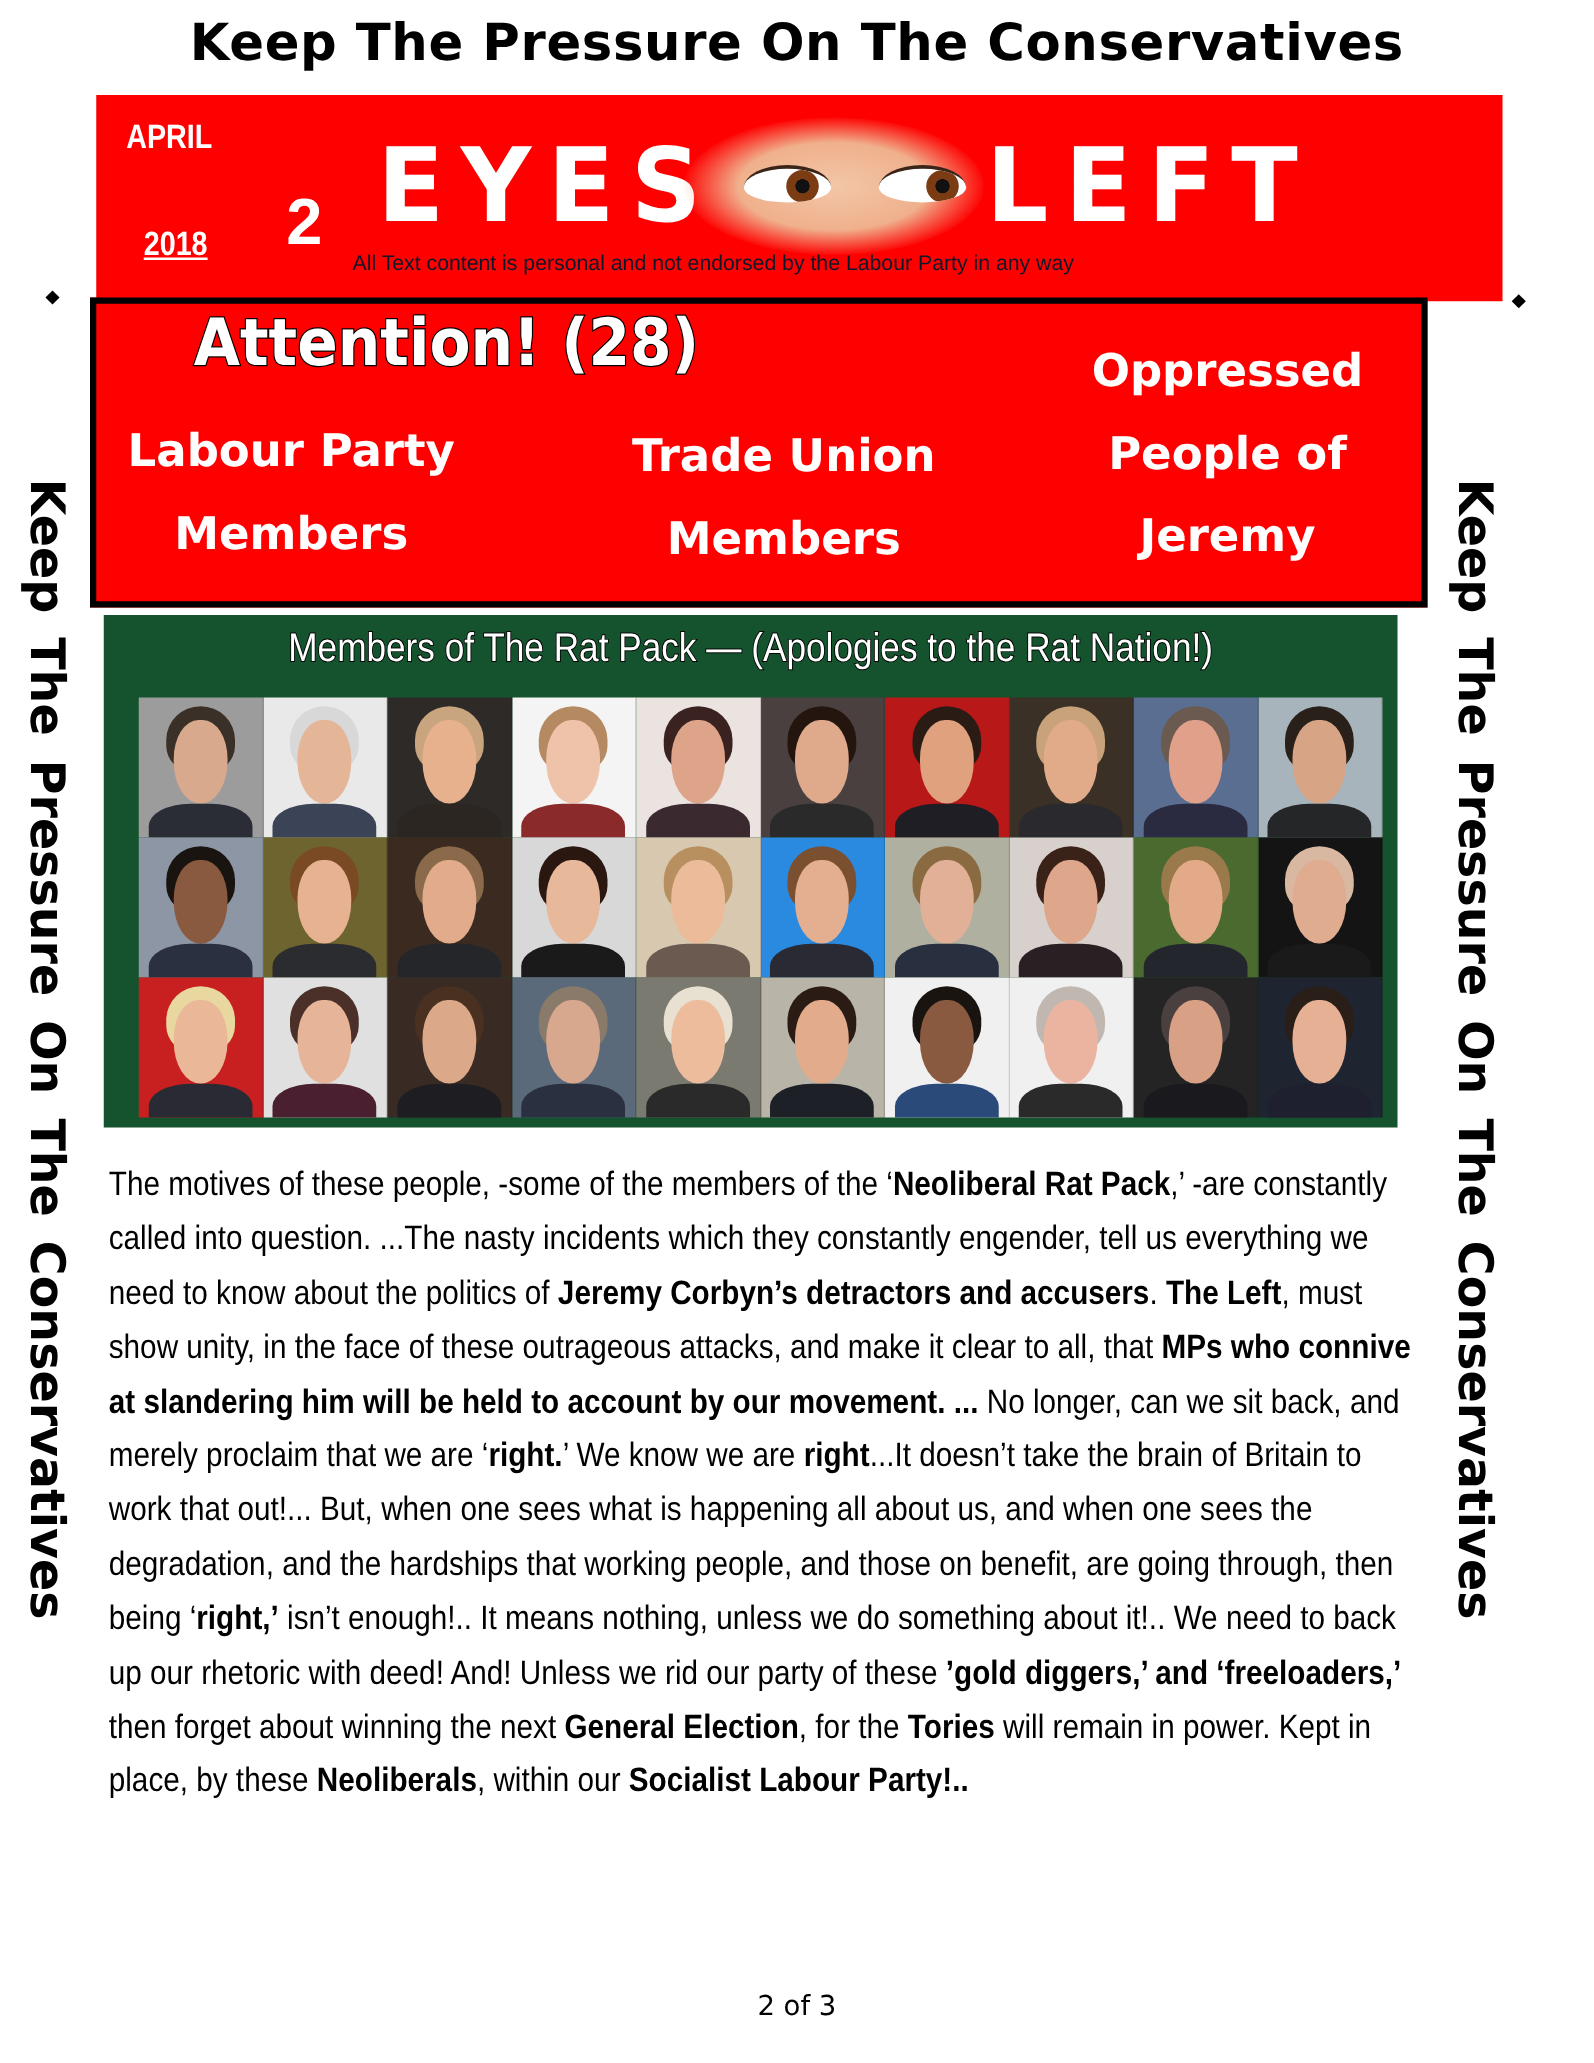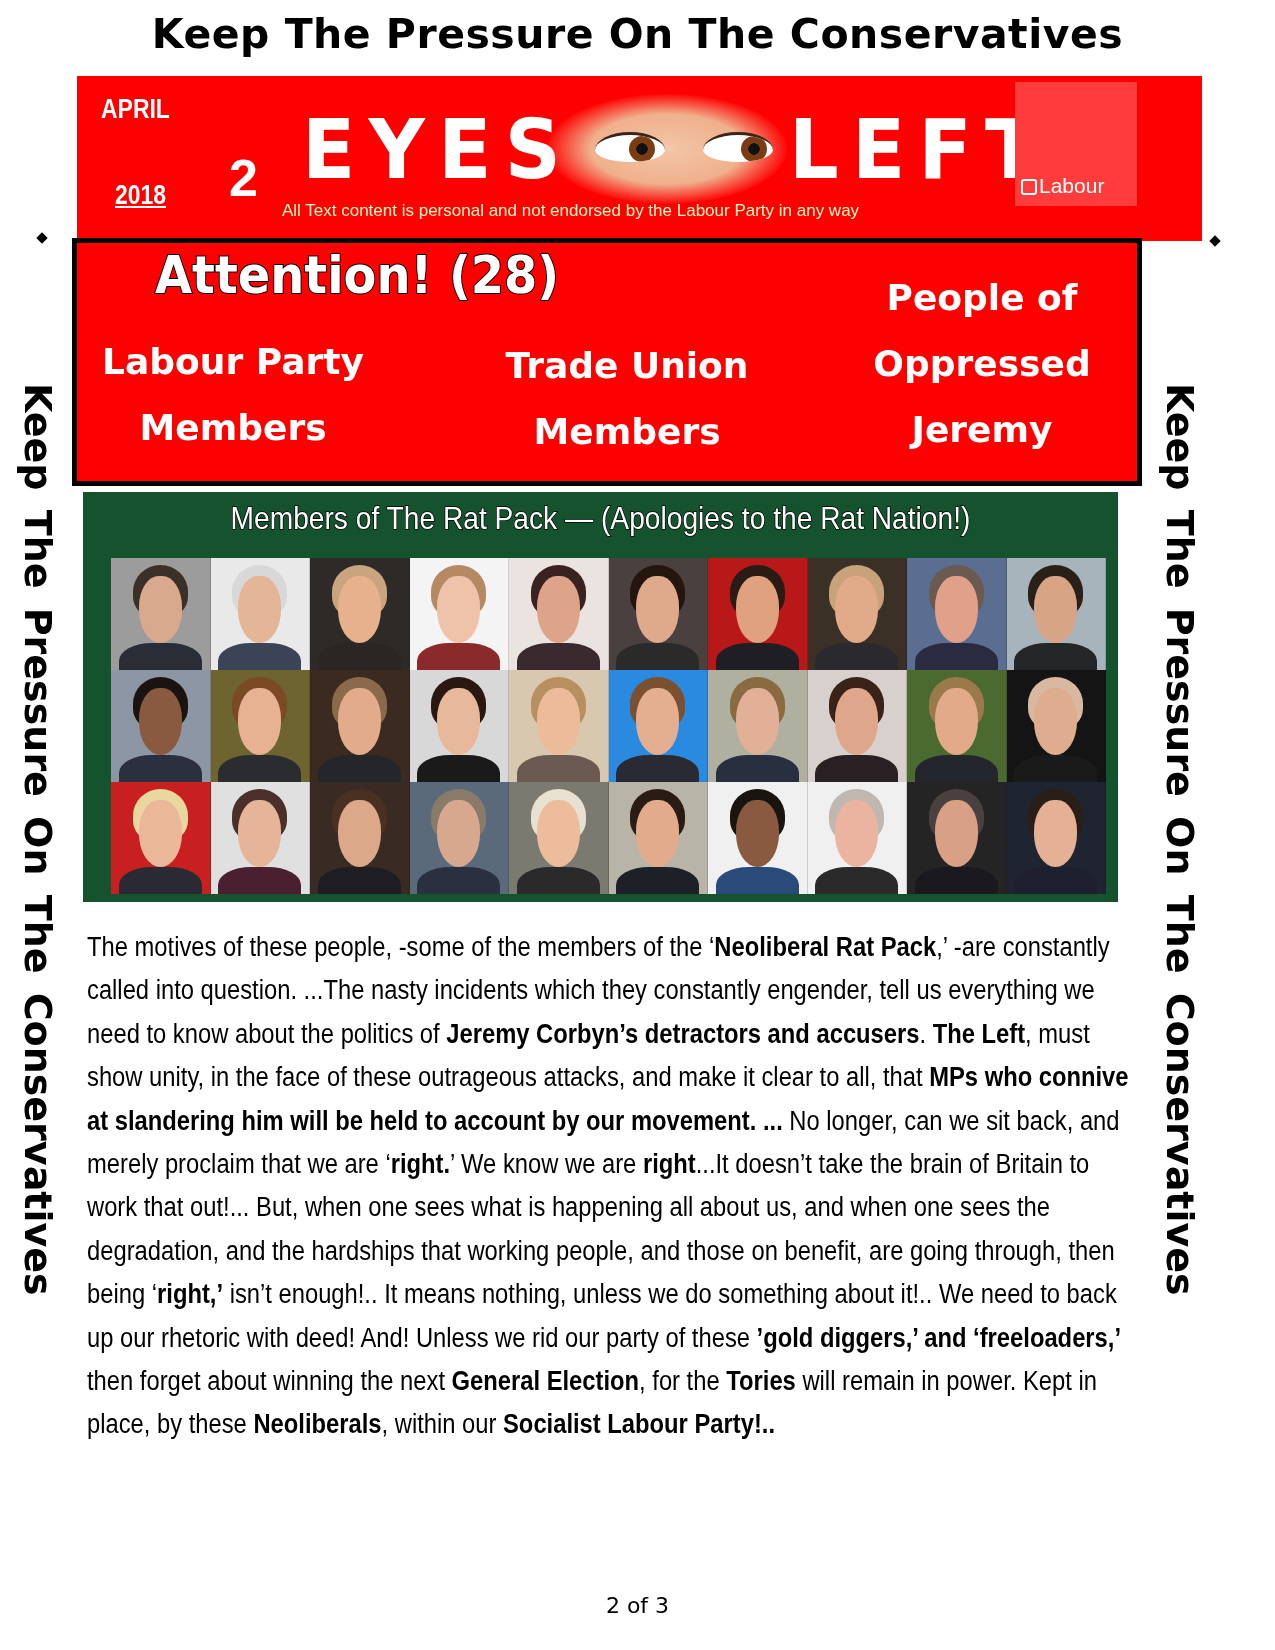--- a/index.html
+++ b/index.html
@@ -32,21 +32,21 @@
   }
   .eye {
     position: absolute; top: 38px; width: 70px; height: 30px; border-radius: 50% 50% 50% 50% / 60% 60% 40% 40%;
     background: #fff; border-top: 3px solid #3b2418; overflow: hidden;
   }
   .eye.l { left: 48px; }
   .eye.r { left: 156px; }
   .iris { position: absolute; top: 1px; width: 26px; height: 26px; border-radius: 50%; background: radial-gradient(circle, #111 0 30%, #7b3c14 32% 100%); }
   .eye.l .iris { left: 34px; }
   .eye.r .iris { left: 38px; }
-  .mh-disclaimer { position: absolute; left: 205px; top: 125px; color: #fef9c3; font-size: 17px; }
+  .mh-disclaimer { position: absolute; left: 205px; top: 125px; color: #0f172a; font-size: 17px; }
   .labour-logo {
     position: absolute; left: 938px; top: 6px; width: 122px; height: 124px; background: #fe3c3c;
   }
   .labour-logo-text { position: absolute; left: 6px; bottom: 8px; color: #fff; font-size: 21px; white-space: nowrap; }
   .rose-icon { display: inline-block; width: 16px; height: 16px; border: 2px solid #fff; border-radius: 3px; margin-right: 2px; vertical-align: -2px; }
 
   
   .diamond { position: absolute; width: 8px; height: 8px; background: #000; transform: rotate(45deg); }
 
   
@@ -110,43 +110,38 @@
   <div class="mh-eyes-img">
     <div class="eye l">
         <div class="iris"></div>
       </div>
     <div class="eye r">
         <div class="iris"></div>
       </div>
   </div>
   <div class="mh-left-word">LEFT</div>
   <div class="mh-disclaimer">All  Text content is personal and not endorsed by the Labour Party in any way</div>
-  <div class="labour-logo">
-    <div class="labour-logo-text">
-      <span class="rose-icon"></span><span>Labour</span>
-    </div>
-  </div>
 </div>
 
 <div class="diamond" style="left:38px; top:234px;"></div>
 <div class="diamond" style="left:1211px; top:237px;"></div>
 
 <div class="attention">
   <div class="att-title">Attention! (28)</div>
   <div class="att-col c1">
     <div>Labour Party</div>
     <div>Members</div>
   </div>
   <div class="att-col c2">
     <div>Trade Union</div>
     <div>Members</div>
   </div>
   <div class="att-col c3">
+    <div>Oppressed</div>
     <div>People of</div>
-    <div>Oppressed</div>
     <div>Jeremy</div>
   </div>
 </div>
 
 <div class="ratpack">
   <div class="rp-title">Members of The Rat Pack —  (Apologies to the Rat Nation!)</div>
   <div class="grid" id="photo-grid">
       <div class="row">
         <div class="tile" style="background: rgb(156, 156, 156);">
           <div class="hair" style="background:#3a3028"></div>

